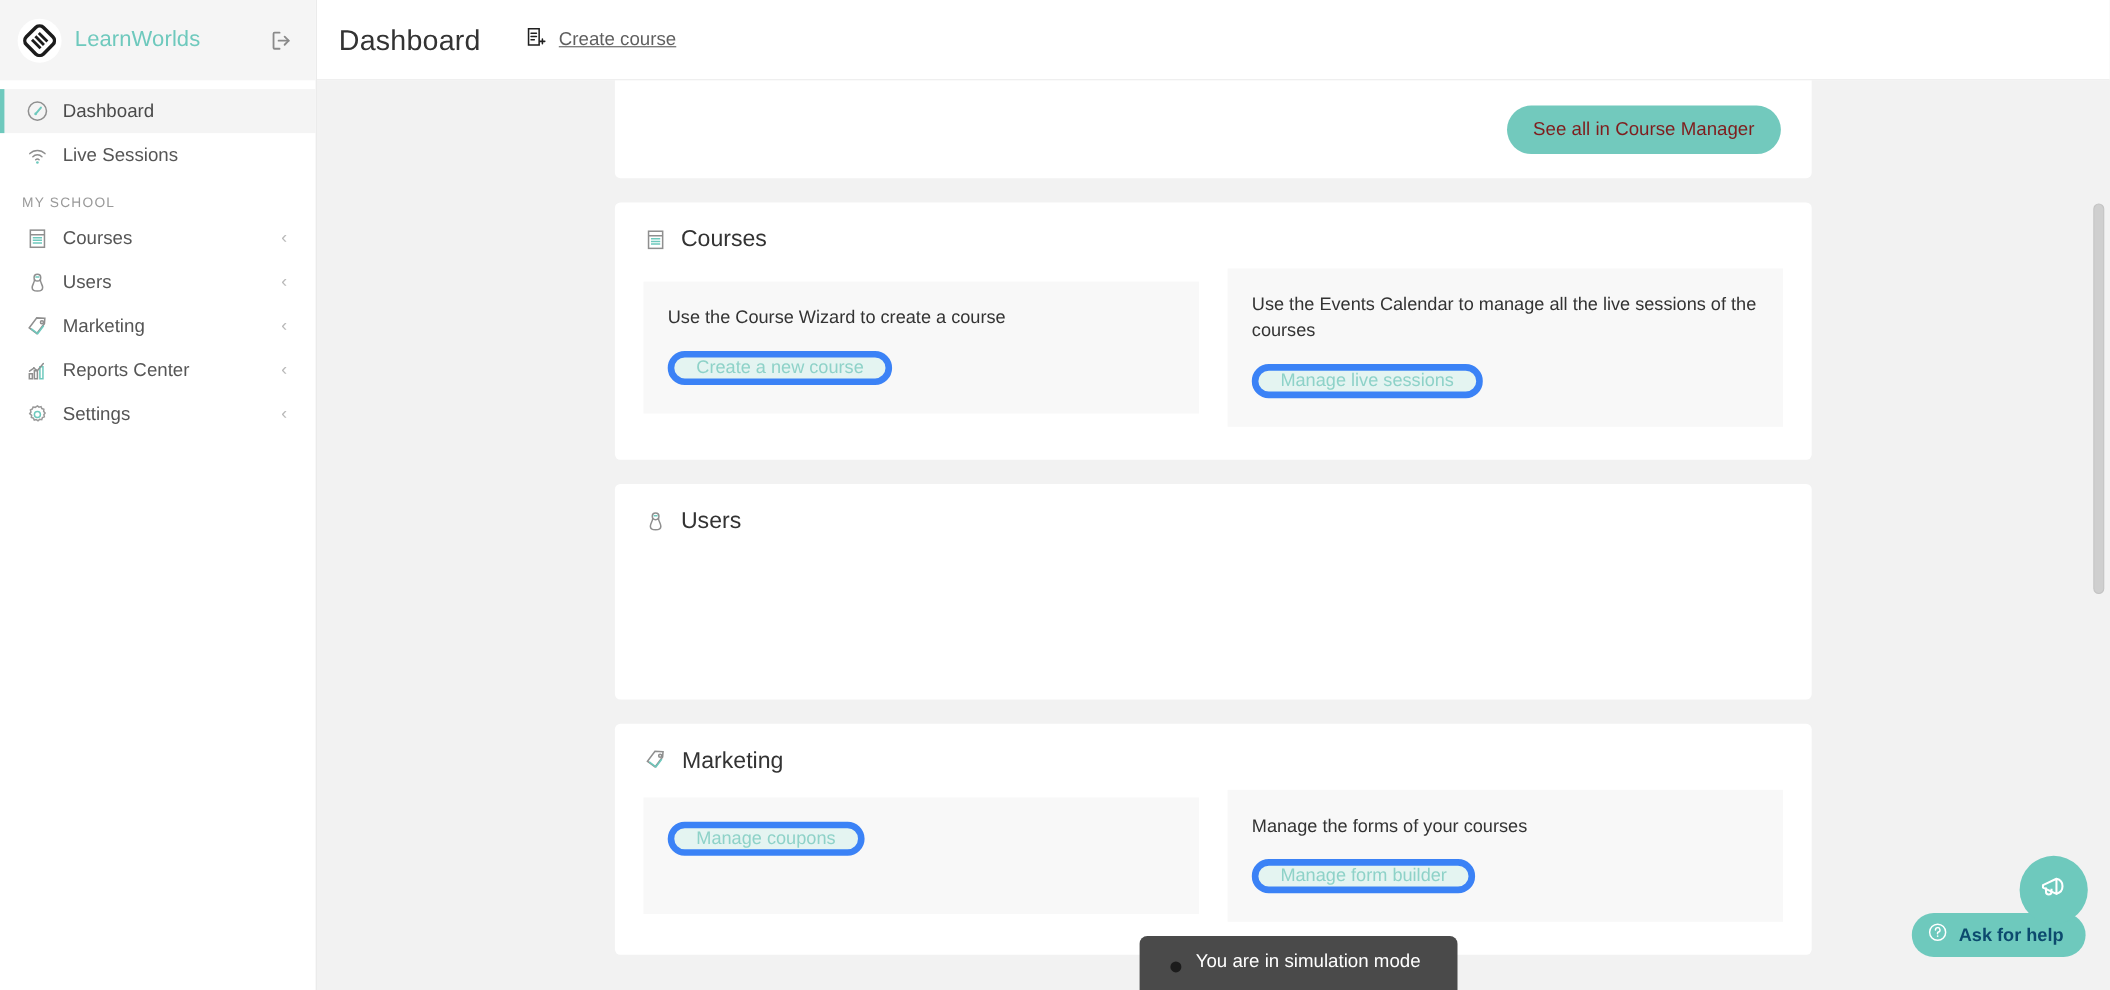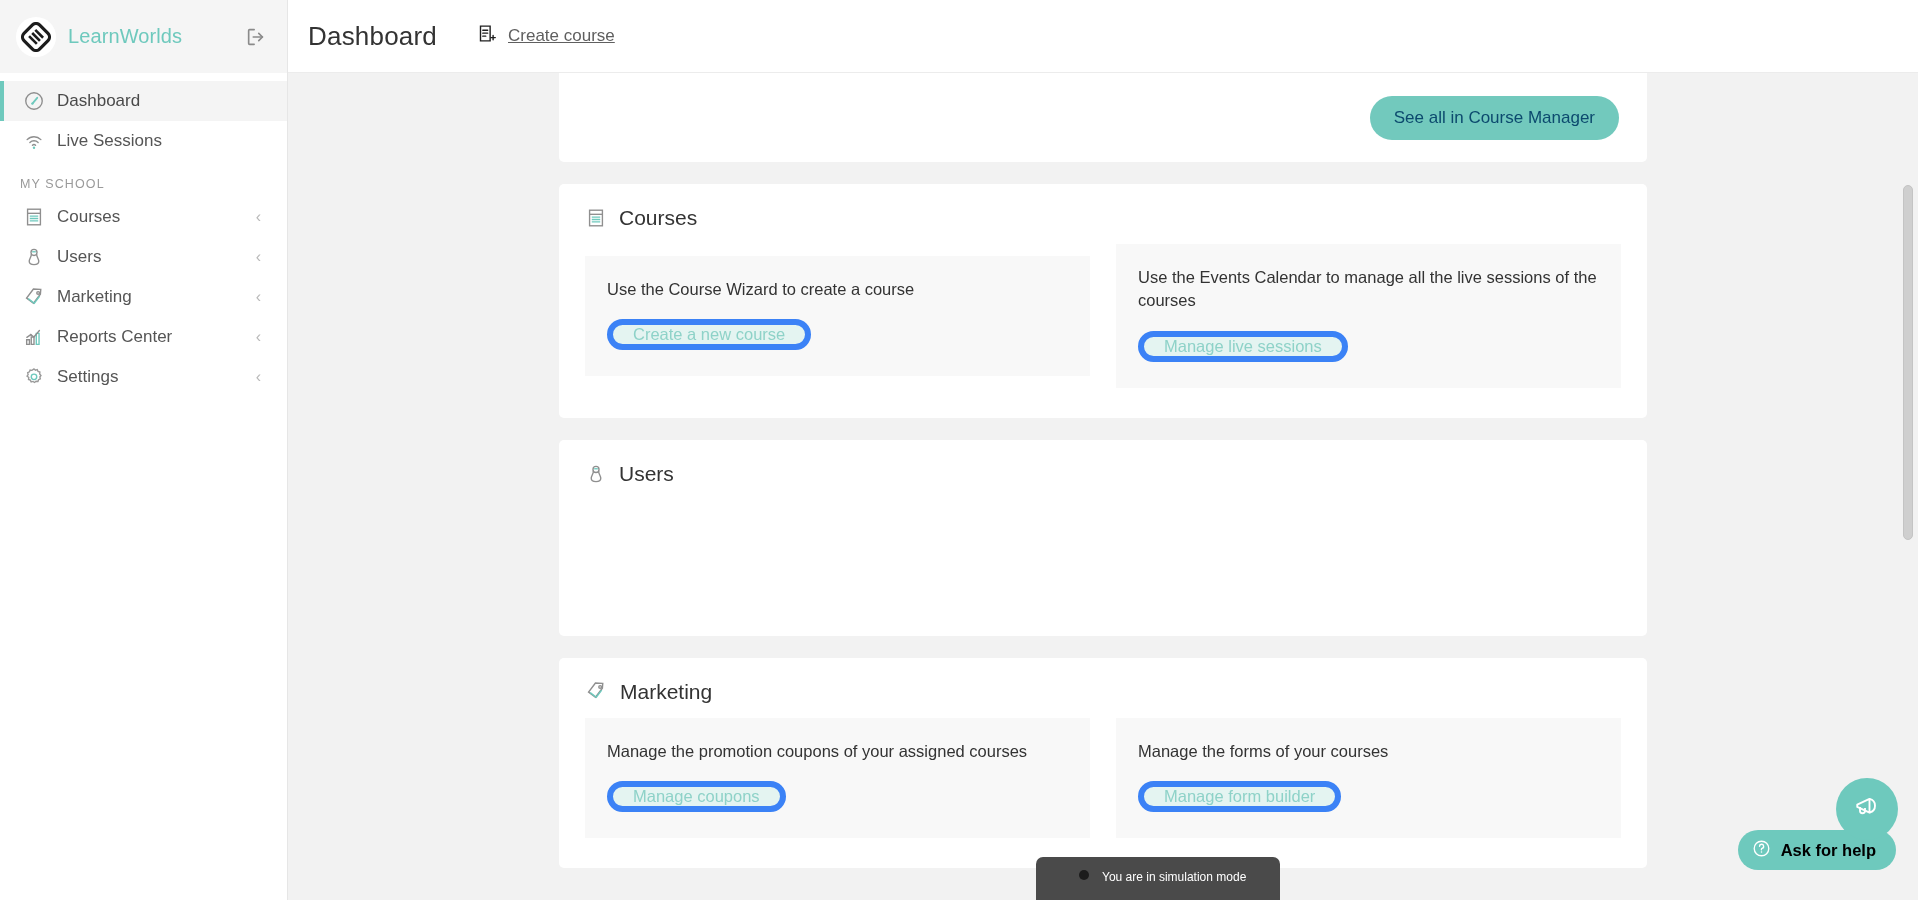--- a/index.html
+++ b/index.html
@@ -113,21 +113,21 @@
     border-radius: 5px;
   }
   .card.top-card {
     min-height: 89px;
     display: flex; align-items: center; justify-content: flex-end;
     padding: 0 28px;
     margin-bottom: 22px;
     border-top-left-radius: 0; border-top-right-radius: 0;
   }
   .btn-primary {
-    background: #72c9bd; color: #0c4a6e;
+    background: #72c9bd; color: #7f1d1d;
     border: none; border-radius: 22px;
     padding: 12px 24px;
     font-size: 17px; cursor: pointer;
     font-family: inherit;
   }
   .card-head {
     display: flex; align-items: center;
     padding: 22px 28px 14px 26px;
   }
   .card-head .ico { line-height: 0; flex: 0 0 auto; }
@@ -174,32 +174,32 @@
     cursor: pointer;
   }
 
   
   .toast {
     position: absolute;
     left: 748px; bottom: 0;
     background: #4a4a4a;
     color: #ffffff;
     border-radius: 7px 7px 0 0;
-    padding: 13px 34px 16px 43px;
-    display: flex; align-items: flex-start;
-    font-size: 12px;
+    padding: 13px 34px 16px 28px;
+    display: flex; align-items: flex-end;
+    font-size: 17px;
     z-index: 30;
   }
   .toast .dot {
     width: 10px; height: 10px; border-radius: 50%;
     background: #1c1c1c; margin-right: 13px; flex: 0 0 10px;
   }
   .help-pill {
     position: absolute; right: 22px; bottom: 30px;
-    background: #6ec9bd; color: #000000;
+    background: #6ec9bd; color: #0c4a6e;
     border-radius: 22px;
     height: 40px; padding: 0 20px 0 14px;
     display: flex; align-items: center;
     font-size: 16.5px; cursor: pointer;
     z-index: 31;
   }
   .help-pill .lbl { margin-left: 10px; font-weight: bold; }
   .megaphone-fab {
     position: absolute; right: 20px; bottom: 60px;
     width: 62px; height: 62px; border-radius: 50%;
@@ -394,21 +394,20 @@
               <svg width="23" height="23" viewBox="0 0 24 24" fill="none" stroke-width="1.5">
                 <path d="M19.5 4.5L12 3 3.6 11.4l6.4 6.4L18.4 9.4z" stroke="#8f8f8f" transform="rotate(-8 12 11)"></path>
                 <path d="M5.2 12.3l5.6 5.6 6.6-6.6" stroke="#6ec9bd" transform="rotate(-8 12 11)"></path>
                 <circle cx="15.8" cy="7.3" r="1.4" stroke="#8f8f8f"></circle>
               </svg>
             </span>
             <span class="ttl">Marketing</span>
           </div>
           <div class="panel-row">
             <div class="panel">
-              <div class="panel-text">Manage the promotion coupons of your assigned courses</div>
               <button class="btn-ghost">Manage coupons</button>
             </div>
             <div class="panel">
               <div class="panel-text">Manage the forms of your courses</div>
               <button class="btn-ghost">Manage form builder</button>
             </div>
           </div>
         </section>
 
       </div>

